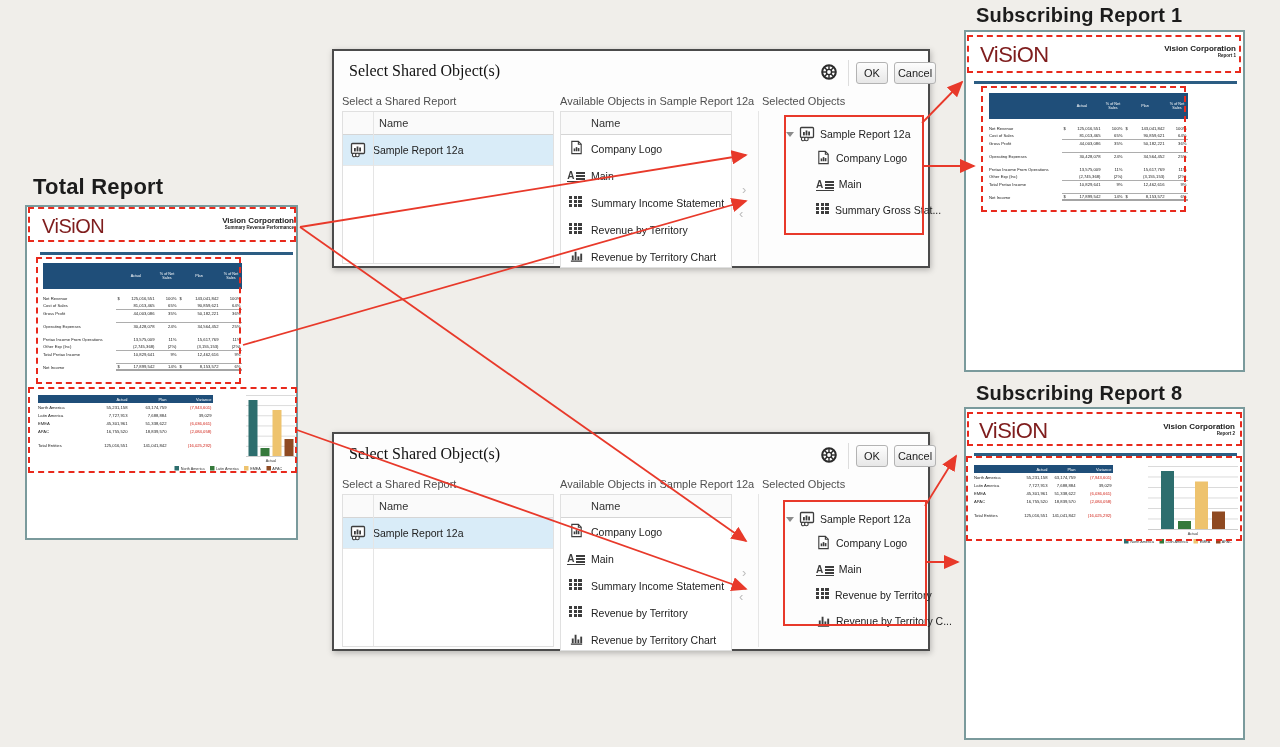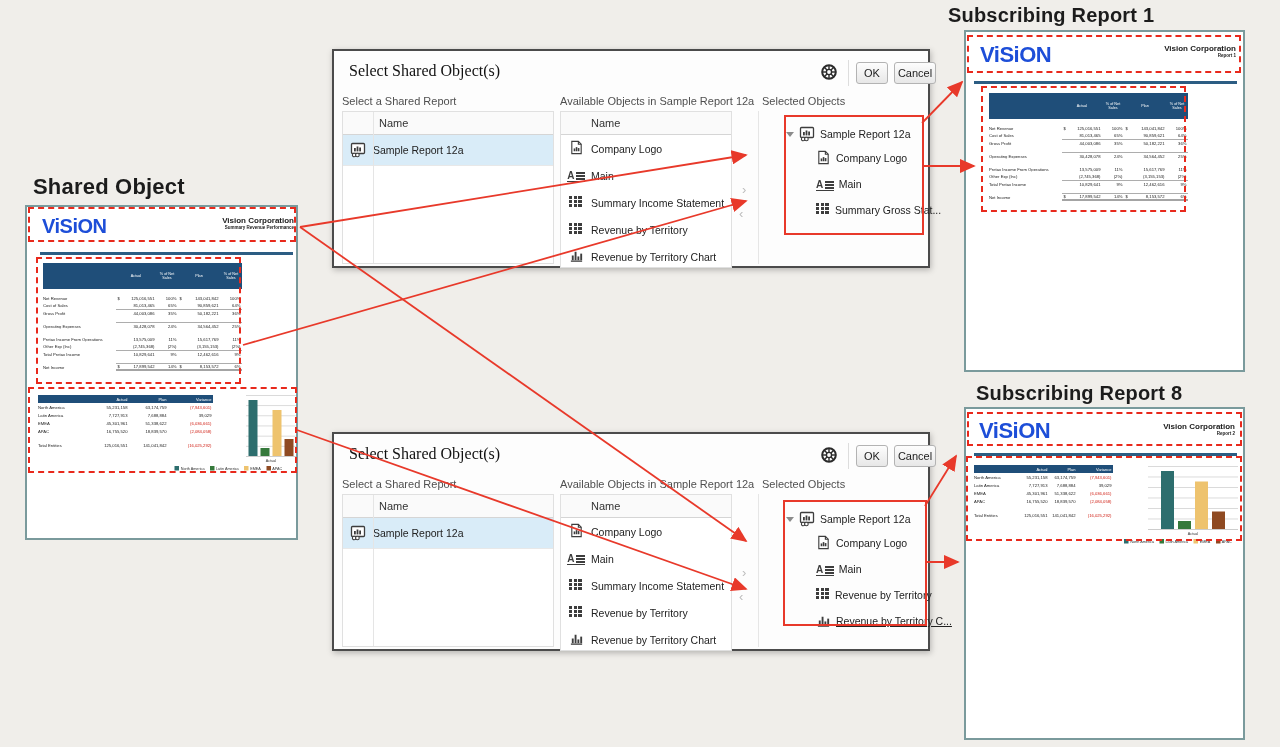--- a/index.html
+++ b/index.html
@@ -5,21 +5,21 @@
   html,body{margin:0;padding:0;}
   body{font-family:"Liberation Sans", sans-serif; background:#edebe7;}
   .canvas{position:relative;width:1280px;height:747px;background:#f0eeea;overflow:hidden;}
   .abs{position:absolute;}
 
   
   .big-title{font-size:22px;font-weight:700;color:#1c1c1c;letter-spacing:0.2px;}
 
   
   .panel{background:#fff;border:2px solid #7a9a9c;box-sizing:border-box;}
-  .vision-logo{font-weight:700;color:#1d4ed8;letter-spacing:-0.5px;}
+  .vision-logo{font-weight:400;color:#7f1d1d;letter-spacing:-0.5px;}
   .hdr-right{text-align:right;line-height:1.15;color:#1a1a1a;}
   .hdr-company{font-size:16px;font-weight:700;}
   .hdr-sub{font-size:9px;font-weight:700;}
   .blue-rule{background:#2c5d83;}
 
   
   .mini{transform:scale(0.5);transform-origin:0 0;}
 
   
   .is-table{width:398px;font-size:8.4px;color:#222;}
@@ -86,21 +86,21 @@
     #3d3d3d;}
   .main-glyph{display:inline-flex;align-items:flex-end;gap:1.5px;border-bottom:1.6px solid #3d3d3d;padding-bottom:1px;}
   .main-glyph b{font-size:10px;line-height:9px;color:#3d3d3d;}
   .main-glyph i{display:inline-block;width:9px;height:8px;background:repeating-linear-gradient(to bottom,#3d3d3d 0 1.6px,transparent 1.6px 3.2px);}
 </style>
 </head>
 <body>
 
 <div class="canvas">
 
-  <div class="abs big-title" style="left:33px;top:174px;">Shared Object</div>
+  <div class="abs big-title" style="left:33px;top:174px;">Total Report</div>
 
   <div class="abs panel" style="left:25px;top:205px;width:273px;height:335px;">
     <div class="abs vision-logo" style="left:15px;top:8px;font-size:20px;">ViSiON</div>
     <div class="abs mini" style="left:125px;top:9px;width:284px;">
       <div class="hdr-right">
         <div class="hdr-company">Vision Corporation</div>
         <div class="hdr-sub">Summary Revenue Performance</div>
       </div>
     </div>
     <div class="abs blue-rule" style="left:13px;top:45px;width:253px;height:3px;"></div>
@@ -638,39 +638,39 @@
             <span>Main</span>
           </div>
           <div class="tree-row" style="height:26px;">
             <span class="obj-icon">
 
               <span><span class="grid-glyph"></span></span>
 
             </span>
             <span>Revenue by Territory</span>
           </div>
-          <div class="tree-row" style="height:26px;text-decoration:underline;">
+          <div class="tree-row" style="height:26px;">
             <span class="obj-icon">
 
               <span><svg width="15" height="15" viewBox="0 0 16 16">
                   <line x1="2" y1="14" x2="14" y2="14" stroke="#3d3d3d" stroke-width="1.4"></line>
                   <rect x="3" y="8" width="2" height="5" fill="#3d3d3d"></rect>
                   <rect x="6" y="4" width="2" height="9" fill="#3d3d3d"></rect>
                   <rect x="9" y="9" width="2" height="4" fill="#3d3d3d"></rect>
                   <rect x="12" y="6" width="2" height="7" fill="#3d3d3d"></rect>
                 </svg></span>
             </span>
             <span>Revenue by Territory C...</span>
           </div>
         </div>
     </div>
   </div>
   <div class="abs red-solid" style="left:783px;top:500px;width:144px;height:126px;"></div>
 
-  <div class="abs big-title" style="left:948px;top:4px;font-size:20px;">Subscribing Report 1</div>
+  <div class="abs big-title" style="left:976px;top:4px;font-size:20px;">Subscribing Report 1</div>
   <div class="abs panel" style="left:964px;top:30px;width:281px;height:342px;">
     <div class="abs vision-logo" style="left:14px;top:10px;font-size:22px;">ViSiON</div>
     <div class="abs mini" style="left:128px;top:12px;width:284px;">
       <div class="hdr-right">
         <div class="hdr-company">Vision Corporation</div>
         <div class="hdr-sub">Report 1</div>
       </div>
     </div>
     <div class="abs blue-rule" style="left:8px;top:49px;width:263px;height:3px;"></div>
     <div class="abs mini" style="left:23px;top:61px;">

